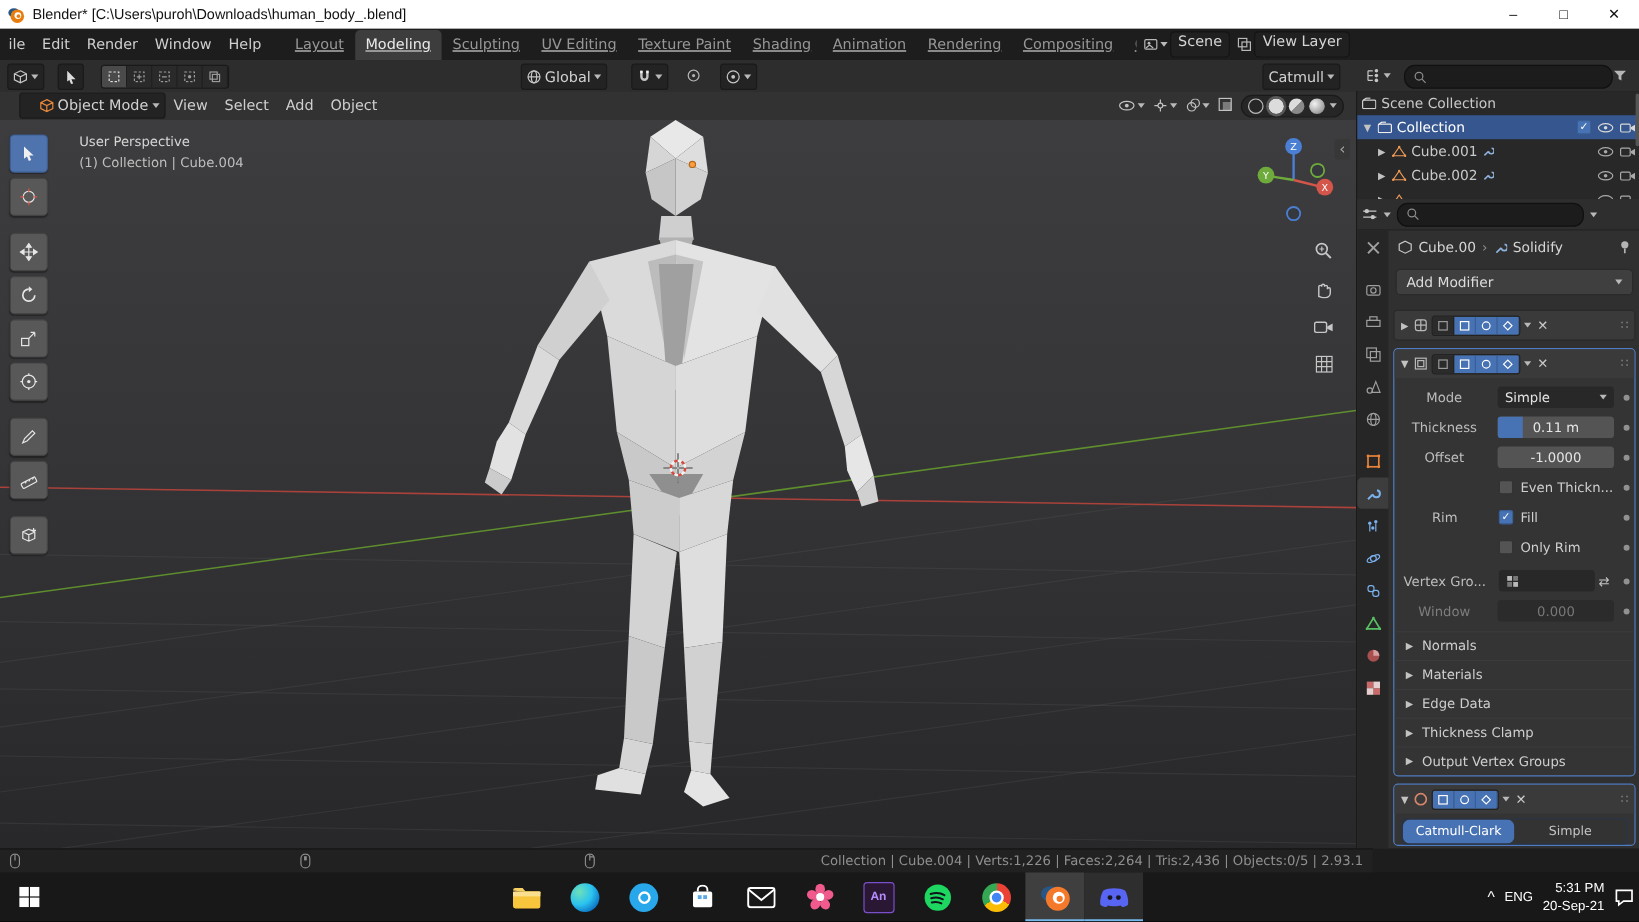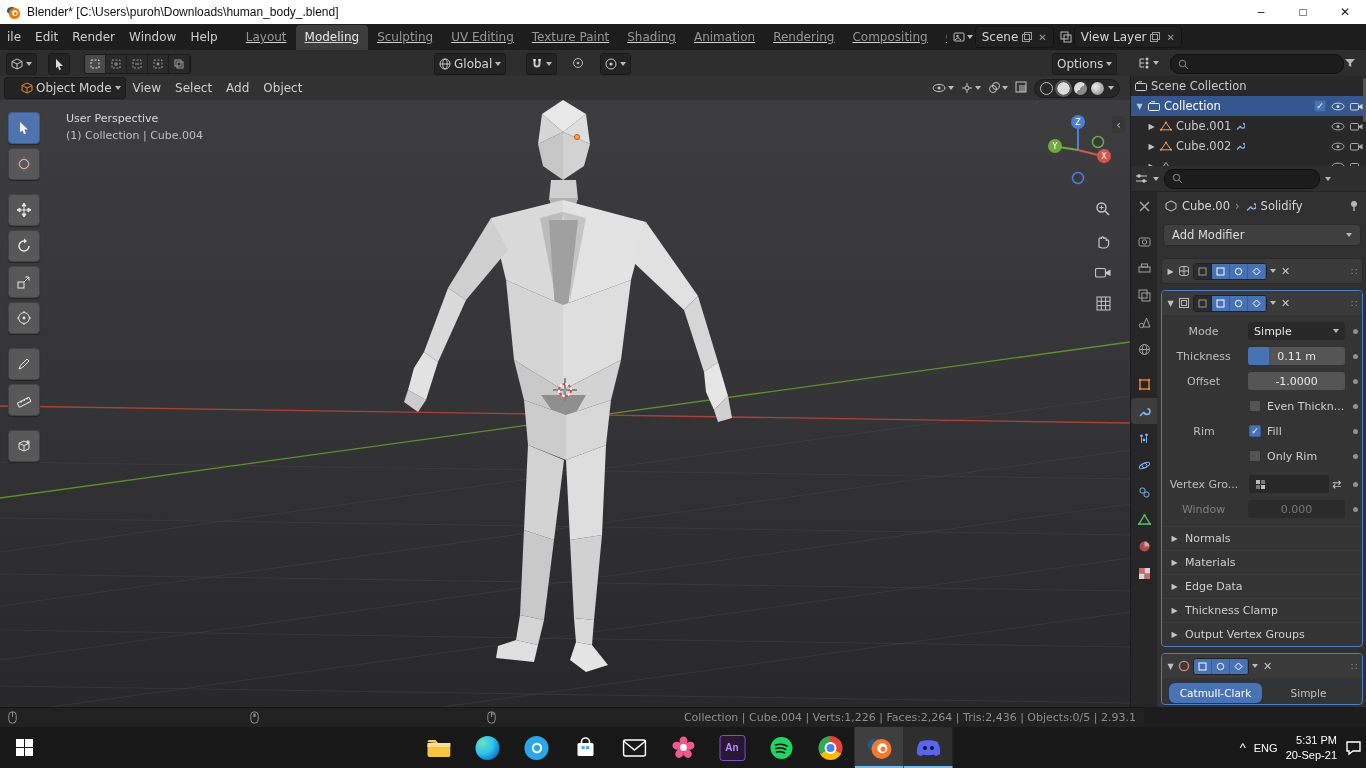--- a/index.html
+++ b/index.html
@@ -14,21 +14,21 @@
   .tb-logo{width:15px;height:15px;margin:0 6px 0 6px;}
   .win-btns{margin-left:auto;display:flex;height:24px;}
   .win-btn{width:42px;height:24px;display:flex;align-items:center;justify-content:center;font-size:12px;color:#111;}
 
   
   .row1{position:absolute;left:0;top:24px;width:1366px;height:26px;background:#1d1d1d;display:flex;align-items:center;}
   .menu-item{padding:0 7px;height:26px;display:flex;align-items:center;color:#cfcfcf;cursor:default;}
   .tabs{display:flex;align-items:flex-end;height:26px;margin-left:12px;overflow:hidden;max-width:710px;text-decoration:underline;}
   .tab{padding:5px 9px 6px;color:#979797;border-radius:4px 4px 0 0;white-space:nowrap;font-size:12px;}
   .tab.active{background:#3d3d3d;color:#eaeaea;}
-  .pill{background:#202020;border:1px solid #141414;border-radius:4px;height:20px;display:flex;align-items:center;gap:4px;padding:0 6px;color:#d5d5d5;}
+  .pill{background:#202020;border:1px solid #141414;border-radius:4px;height:20px;display:flex;align-items:center;gap:4px;padding:0 6px;color:#d5d5d5;flex-direction:column;}
   .mini-x{color:#9a9a9a;font-size:10px;padding-left:2px;}
   .chev{width:0;height:0;border-left:3px solid transparent;border-right:3px solid transparent;border-top:4px solid #b9b9b9;}
 
   
   .row2{position:absolute;left:0;top:50px;width:1366px;height:26px;background:#2d2d2d;}
   .hbtn{display:flex;align-items:center;gap:3px;height:20px;padding:0 4px;border-radius:3px;background:#232323;border:1px solid #1a1a1a;}
   .ghost{background:transparent;border:none;}
   .segs{display:flex;height:18px;border-radius:3px;overflow:hidden;border:1px solid #1a1a1a;}
   .seg{width:20px;height:18px;background:#2a2a2a;display:flex;align-items:center;justify-content:center;border-right:1px solid #1e1e1e;}
   .seg.on{background:#4a4a4a;}
@@ -251,21 +251,21 @@
         </svg>
     </div>
     <div class="hbtn abs" style="left:600px;top:3px;">
       <svg width="12" height="12">
           <circle cx="6" cy="6" r="5" fill="none" stroke="#c6c6c6"></circle>
           <circle cx="6" cy="6" r="1.6" fill="#c6c6c6"></circle>
         </svg>
       <span class="chev"></span>
     </div>
     <div class="hbtn abs" style="left:1052px;top:3px;">
-      <span>Options</span>
+      <span>Catmull</span>
       <span class="chev"></span>
     </div>
 
     <div class="hbtn ghost abs" style="left:1134px;top:3px;">
       <svg width="12" height="12">
           <path d="M2 2 H6 M2 6 H6 M2 10 H6 M2 2 V10" stroke="#c6c6c6" fill="none"></path>
           <circle cx="9" cy="2" r="1.5" fill="#c6c6c6"></circle>
           <circle cx="9" cy="6" r="1.5" fill="#c6c6c6"></circle>
           <circle cx="9" cy="10" r="1.5" fill="#c6c6c6"></circle>
         </svg>
@@ -278,21 +278,21 @@
         </svg>
     </div>
     <div class="abs" style="left:1344px;top:7px;">
       <svg width="12" height="12">
           <path d="M1 2 H11 L7.2 6 V10 L4.8 8.8 V6 Z" fill="#b5b5b5"></path>
         </svg>
     </div>
   </div>
 
   <div class="vph">
-    <div class="hbtn" style="margin-left:4px;padding-left:16px;">
+    <div class="hbtn" style="margin-left:16px;padding-left:16px;">
       <svg width="12" height="12">
           <path d="M6 1 L11 3.5 V8.5 L6 11 L1 8.5 V3.5 Z M1 3.5 L6 6 L11 3.5 M6 6 V11" stroke="#e8883a" fill="none"></path>
         </svg>
       <span>Object Mode</span>
       <span class="chev"></span>
     </div>
     <span class="menu-item">View</span>
     <span class="menu-item">Select</span>
     <span class="menu-item">Add</span>
     <span class="menu-item">Object</span>

